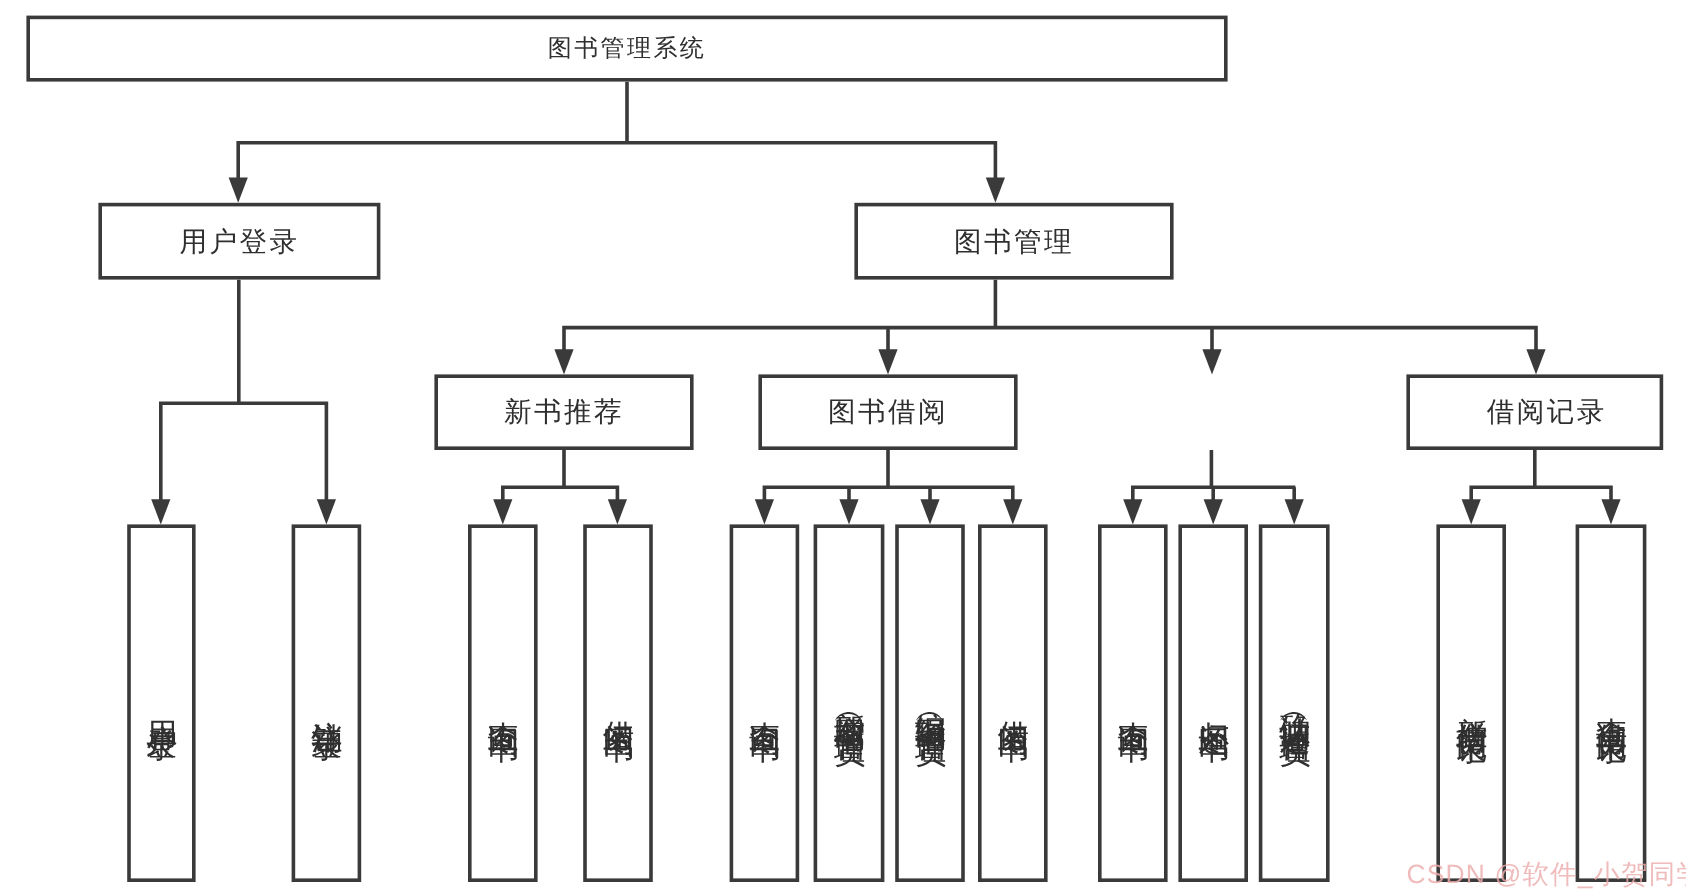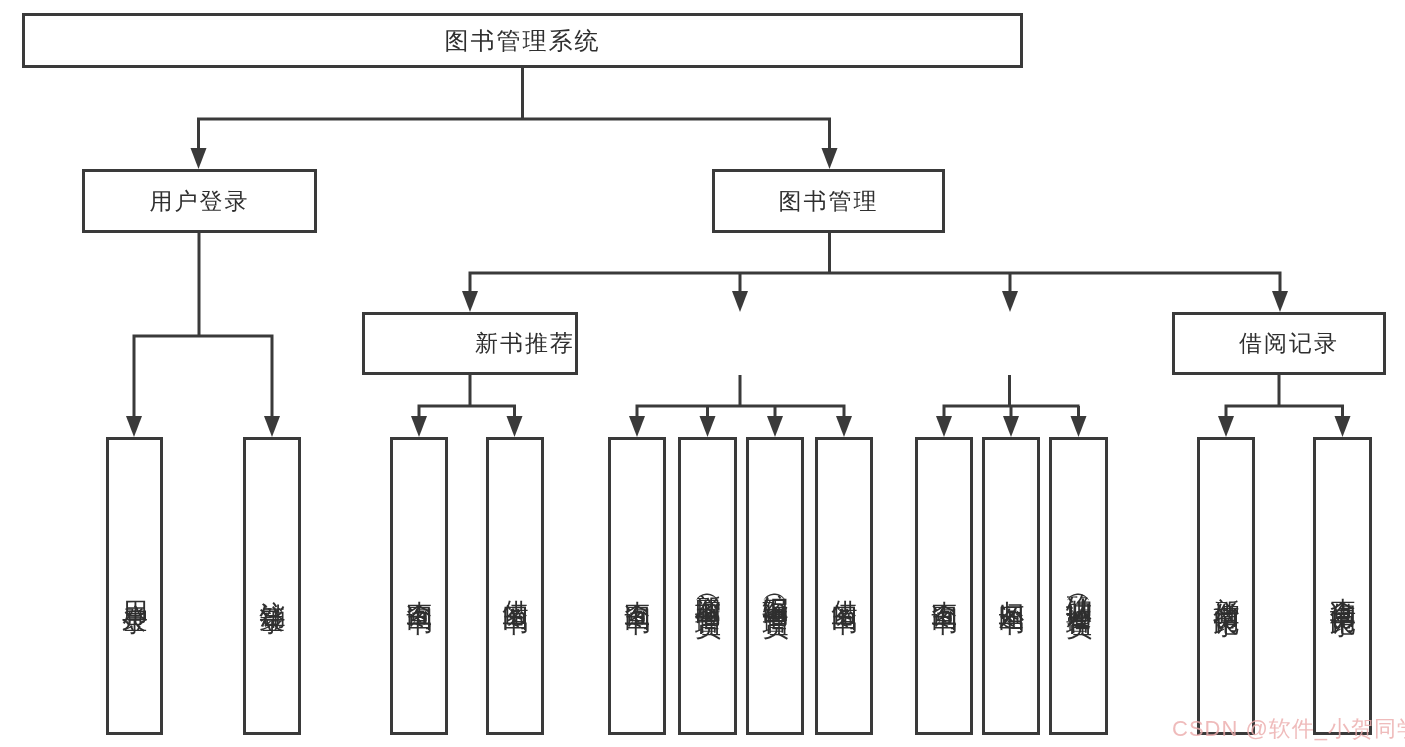--- a/index.html
+++ b/index.html
@@ -16,21 +16,21 @@
     box-sizing:border-box;
     border:3px solid #3a3a3a;
     background:#ffffff;
     display:flex;
     align-items:center;
     justify-content:center;
     color:#2f2f2f;
     z-index:2;
   }
   .node.h{font-size:23px;letter-spacing:2px;}
-  .node.root{font-size:24px;letter-spacing:2px;}
+  .node.root{font-size:20px;letter-spacing:2px;}
   .node.v{
     font-size:26px;
     letter-spacing:3px;
   }
   .node.v .vtext{
     writing-mode:vertical-rl;
     text-orientation:mixed;
     line-height:1.15;
     white-space:nowrap;
   }
@@ -92,26 +92,29 @@
     </g>
   </svg>
 
   <div class="node root" style="left:22px;top:13px;width:1001px;height:55px;">
     <span>图书管理系统</span>
   </div>
 
   <div class="node h" style="left:82px;top:169px;width:235px;height:64px;">
     <span>用户登录</span>
   </div>
-  <div class="node h" style="left:712px;top:169px;width:233px;height:64px;">
+  <div class="node h" style="left:712px;top:169px;width:266px;height:64px;">
     <span>图书管理</span>
   </div>
 
-  <div class="node h" style="left:362px;top:312px;width:216px;height:63px;justify-content:flex-end;">
+  <div class="node h" style="left:362px;top:312px;width:216px;height:63px;">
     <span>新书推荐</span>
+  </div>
+  <div class="node h" style="left:632px;top:312px;width:216px;height:63px;">
+    <span>图书借阅</span>
   </div>
   <div class="node h" style="left:1172px;top:312px;width:214px;height:63px;padding-left:20px;">
     <span>借阅记录</span>
   </div>
 
   <div class="node v" style="left:106px;top:437px;width:57px;height:298px;">
     <span class="vtext">用户登录</span>
   </div>
   <div class="node v" style="left:243px;top:437px;width:58px;height:298px;">
     <span class="vtext">注销登录</span>

